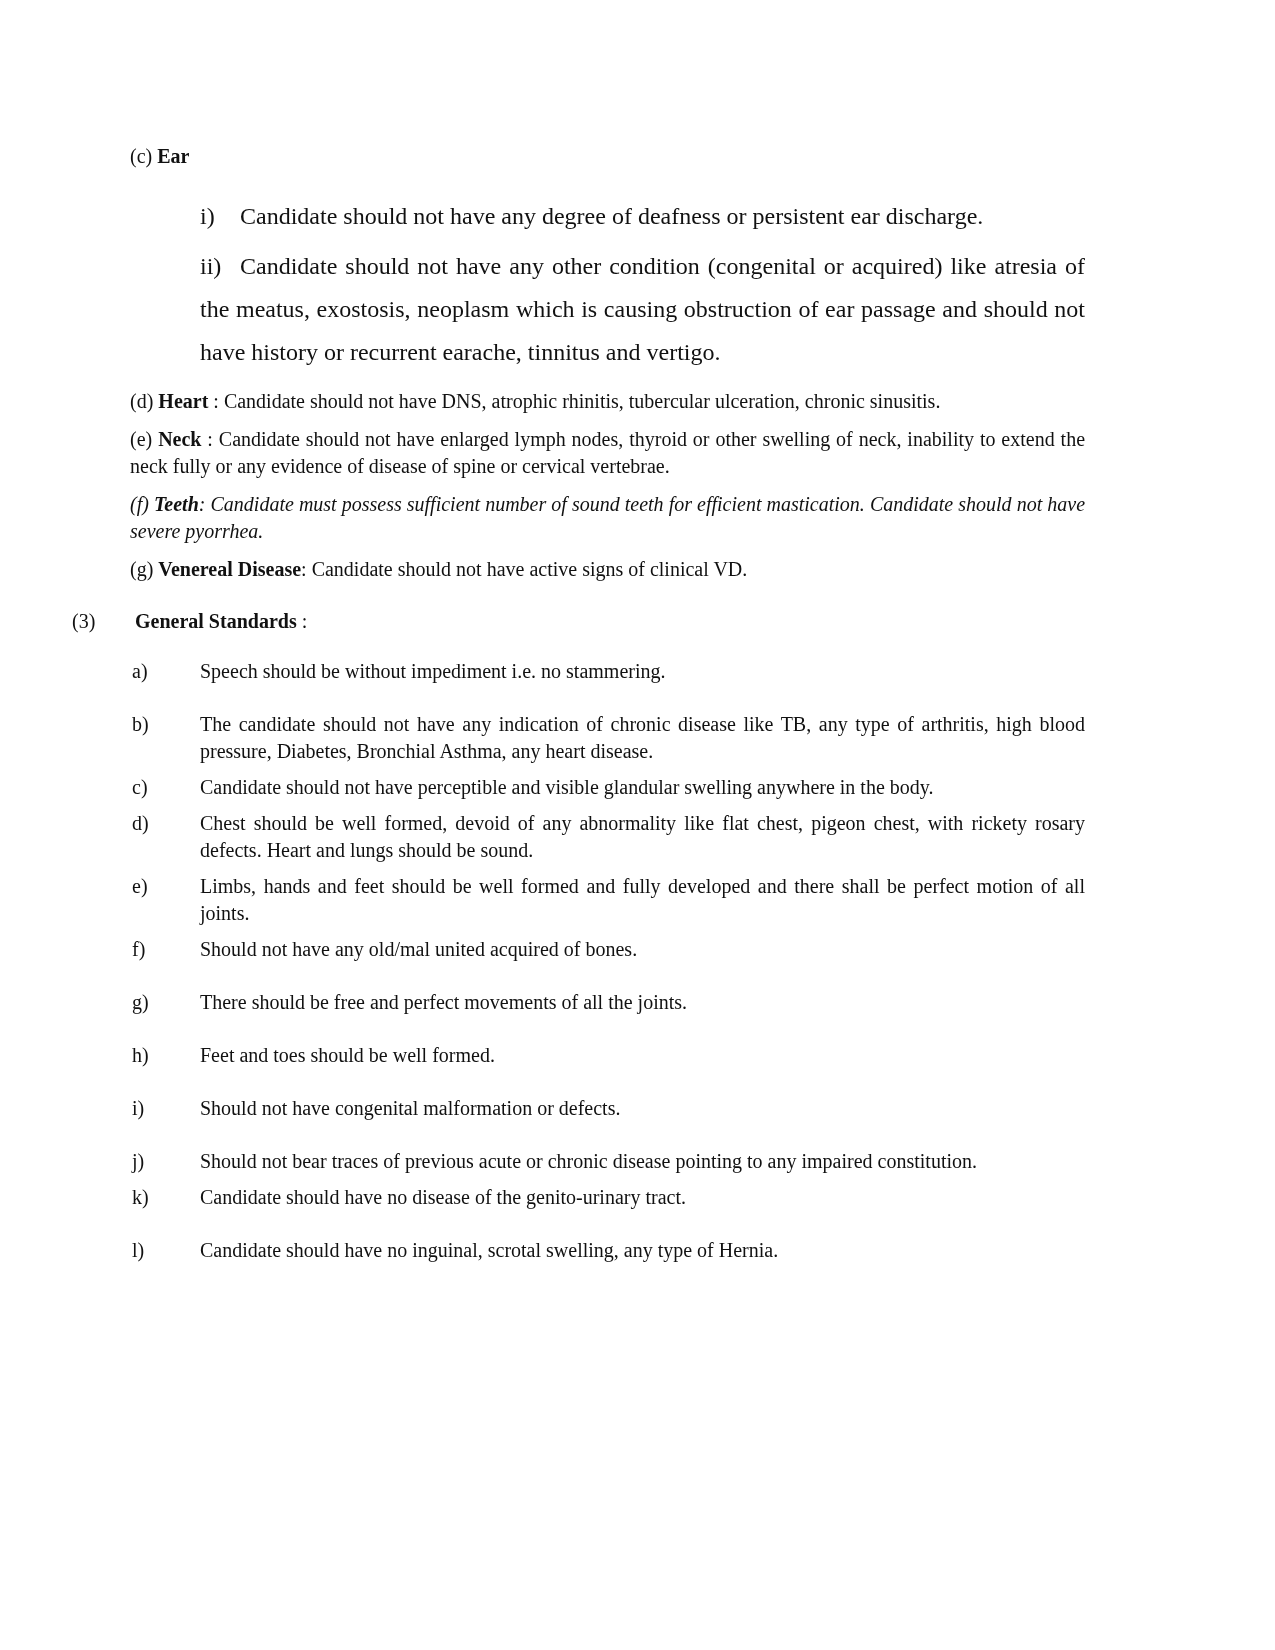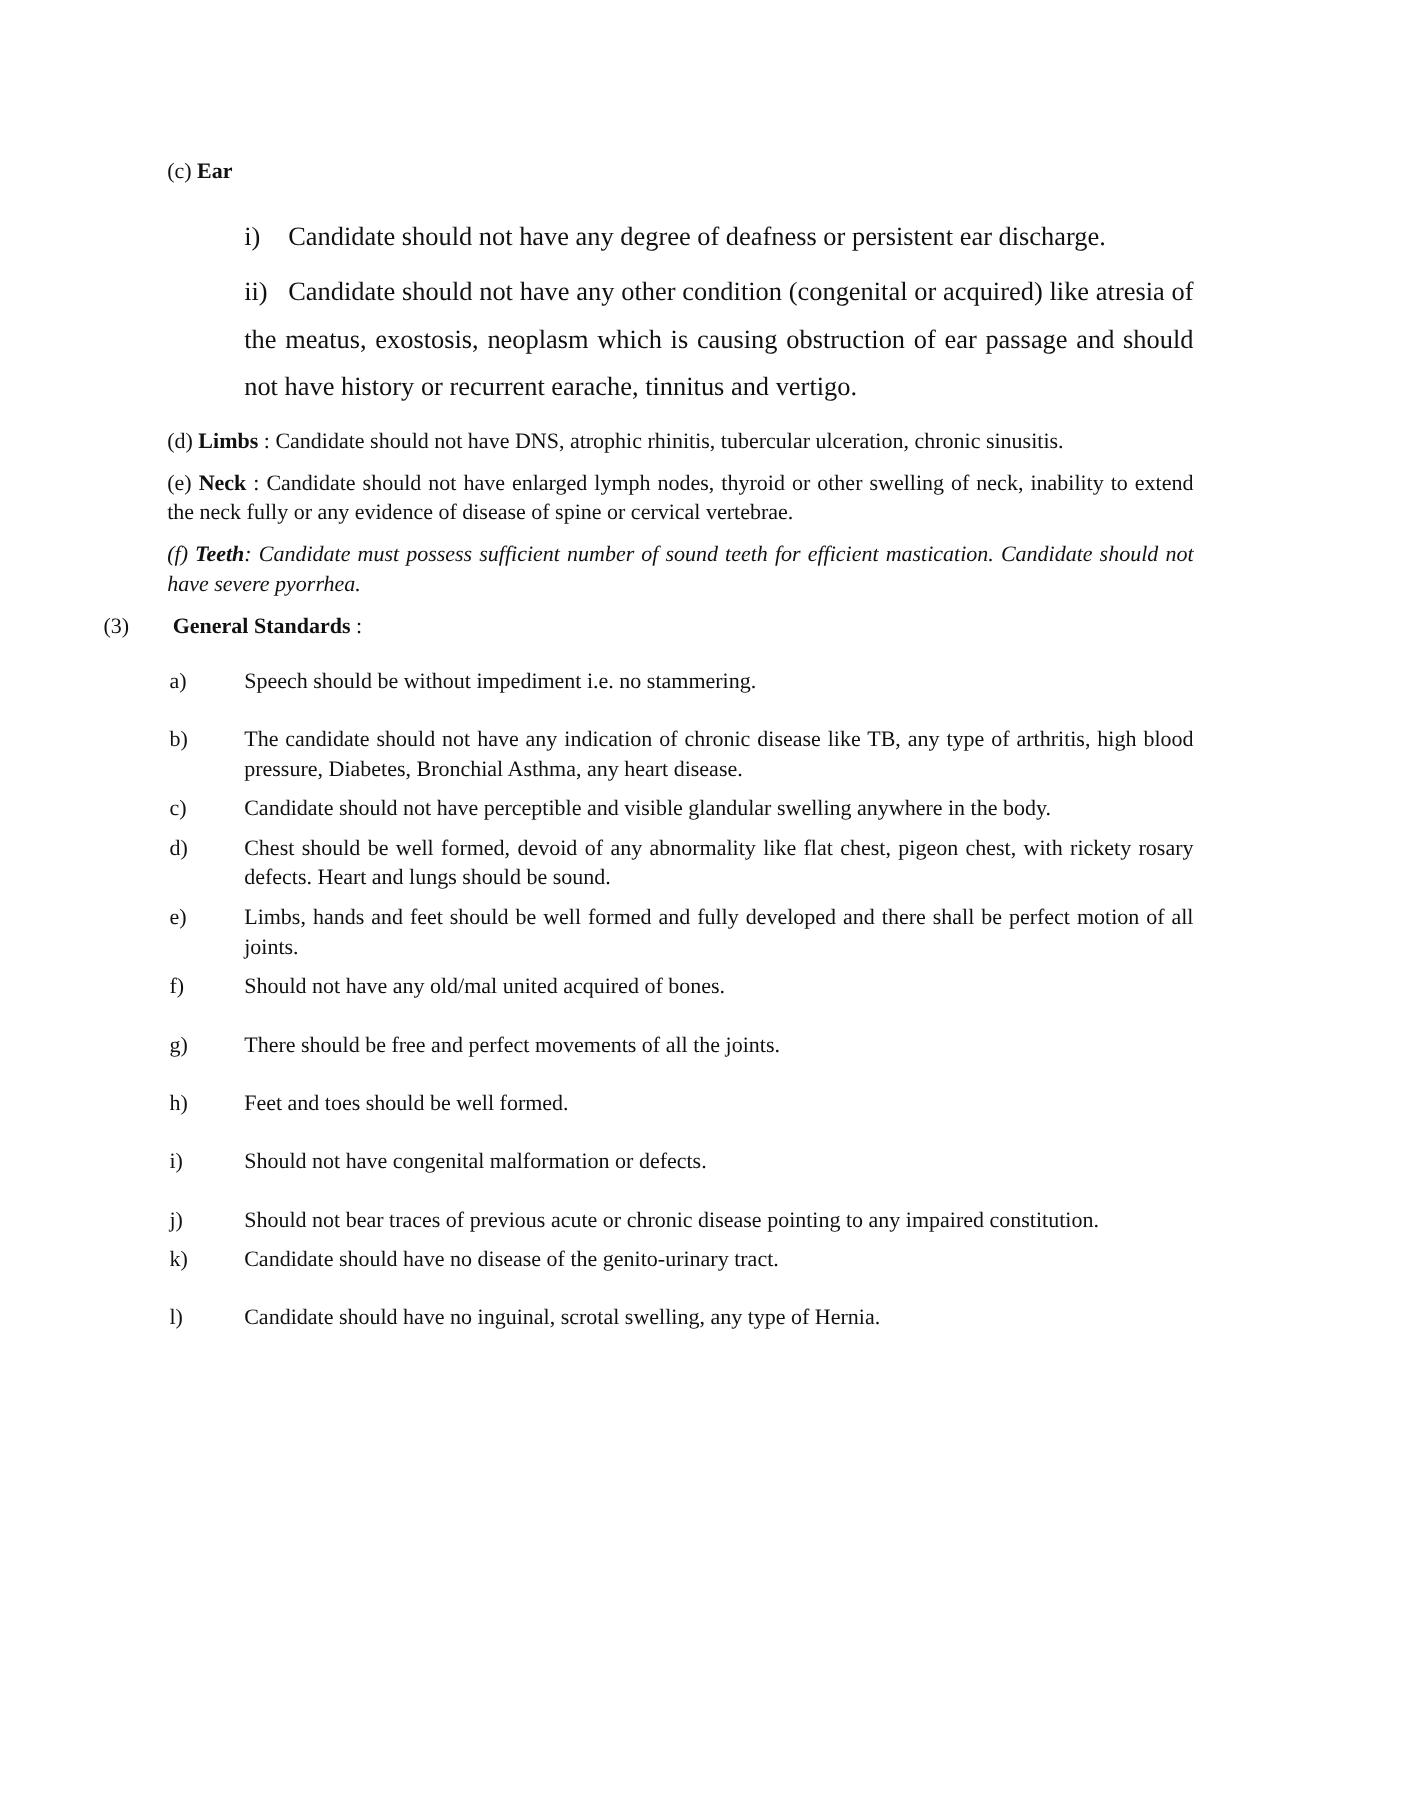--- a/index.html
+++ b/index.html
@@ -9,21 +9,21 @@
   }
   body {
     height: 1650px;
     overflow: hidden;
     font-family: "Liberation Serif", "DejaVu Serif", serif;
     color: #111111;
   }
   .page {
     width: 1275px;
     height: 1650px;
-    padding: 143px 190px 0 94px;
+    padding: 143px 190px 0 72px;
     background: #ffffff;
   }
   .para {
     font-size: 20px;
     line-height: 27px;
     text-align: justify;
   }
   b { font-weight: bold; }
 
   
@@ -73,26 +73,27 @@
 <body>
 
 <div class="page">
 
   <p class="ear-head"><span>(c)</span> <b>Ear</b></p>
 
   <p class="ear-item ear-item-i"><span class="marker">i)</span><span>Candidate should not have any degree of deafness or persistent ear discharge.</span></p>
 
   <p class="ear-item ear-item-ii"><span class="marker">ii)</span><span>Candidate should not have any other condition (congenital or acquired) like atresia of the meatus, exostosis, neoplasm which is causing obstruction of ear passage and should not have history or recurrent earache, tinnitus and vertigo.</span></p>
 
-  <p class="para sec-para mb11"><span>(d)</span> <b>Limbs</b><span> : </span><span>Candidate should not have DNS, atrophic rhinitis, tubercular ulceration, chronic sinusitis.</span></p>
+  <p class="para sec-para mb11"><span>(d)</span> <b>Heart</b><span> : </span><span>Candidate should not have DNS, atrophic rhinitis, tubercular ulceration, chronic sinusitis.</span></p>
 
   <p class="para sec-para mb11"><span>(e)</span> <b>Neck</b><span> : </span><span>Candidate should not have enlarged lymph nodes, thyroid or other swelling of neck, inability to extend the neck fully or any evidence of disease of spine or cervical vertebrae.</span></p>
 
   <p class="para sec-para mb9"><span>(f)</span> <b>Teeth</b><span>: </span><span>Candidate must possess sufficient number of sound teeth for efficient mastication. Candidate should not have severe pyorrhea.</span></p>
 
+  <p class="para sec-para mb25"><span>(g)</span> <b>Venereal Disease</b><span>: </span><span>Candidate should not have active signs of clinical VD.</span></p>
 
 
   <div class="gs-head">
     <span class="gs-num">(3)</span>
     <span><b>General Standards</b><span> :</span></span>
   </div>
 
   <div class="gs-item gs-gap-lg">
       <span class="marker">a)</span>
       <span class="txt">Speech should be without impediment i.e. no stammering.</span>

